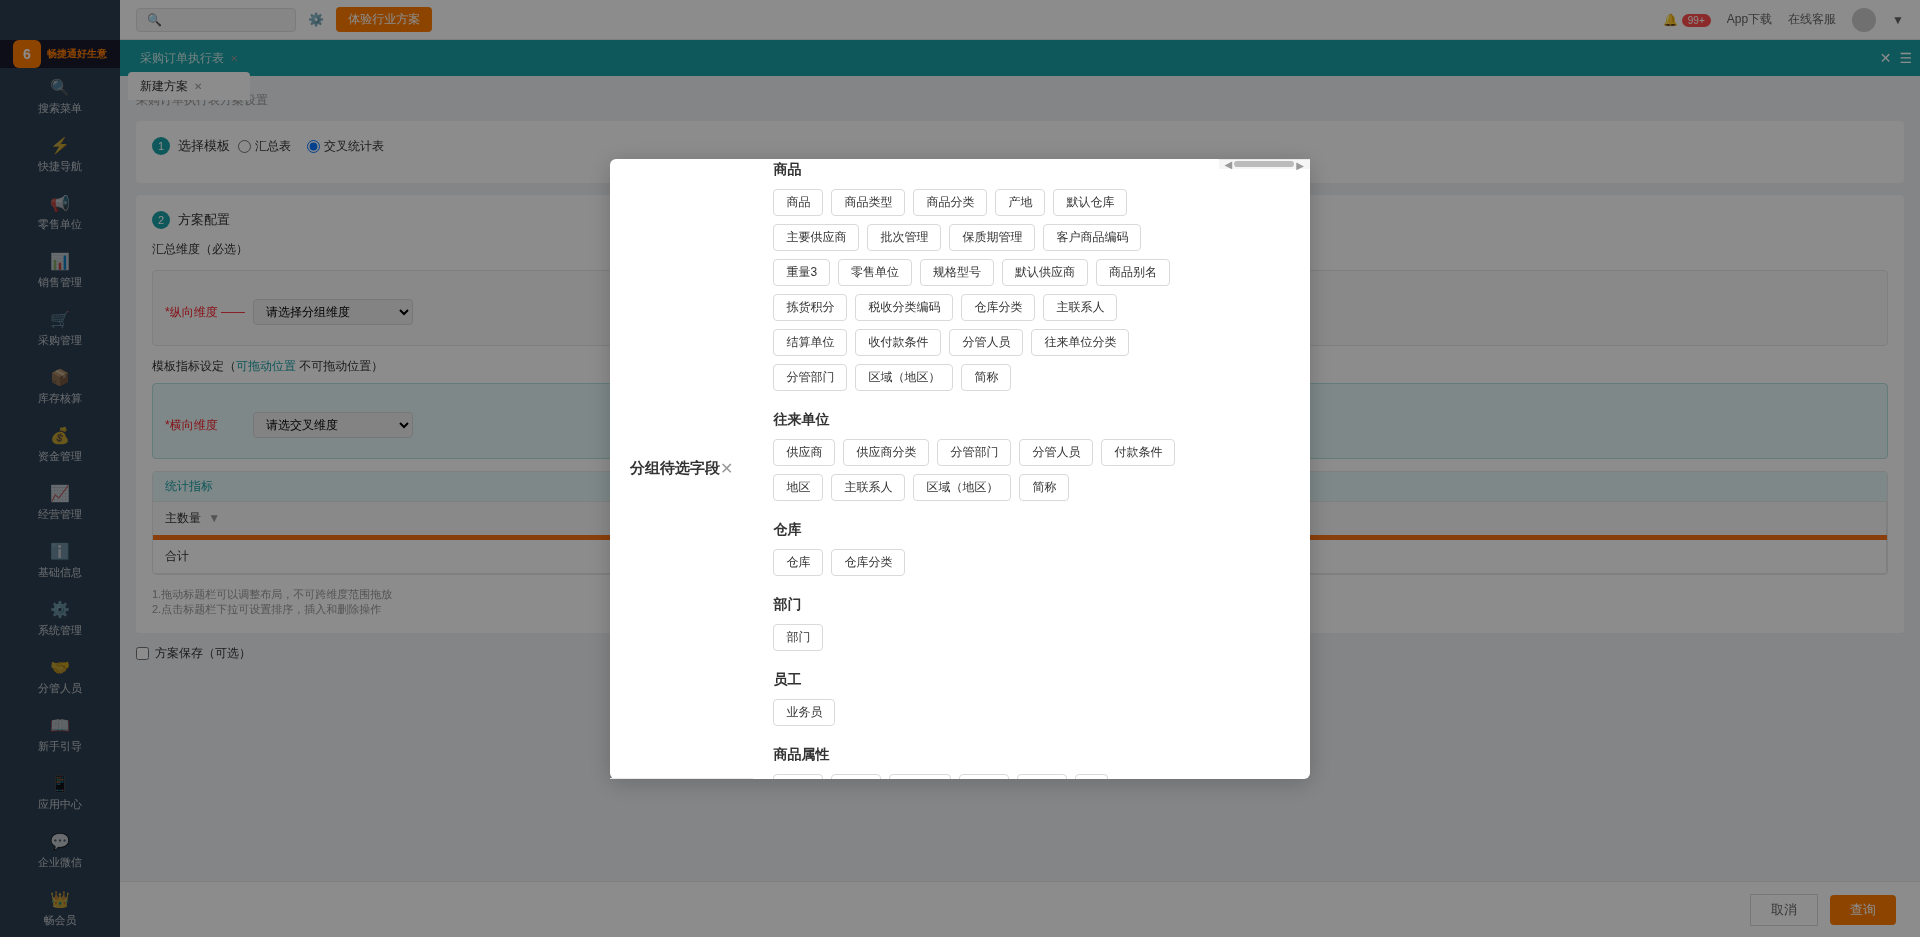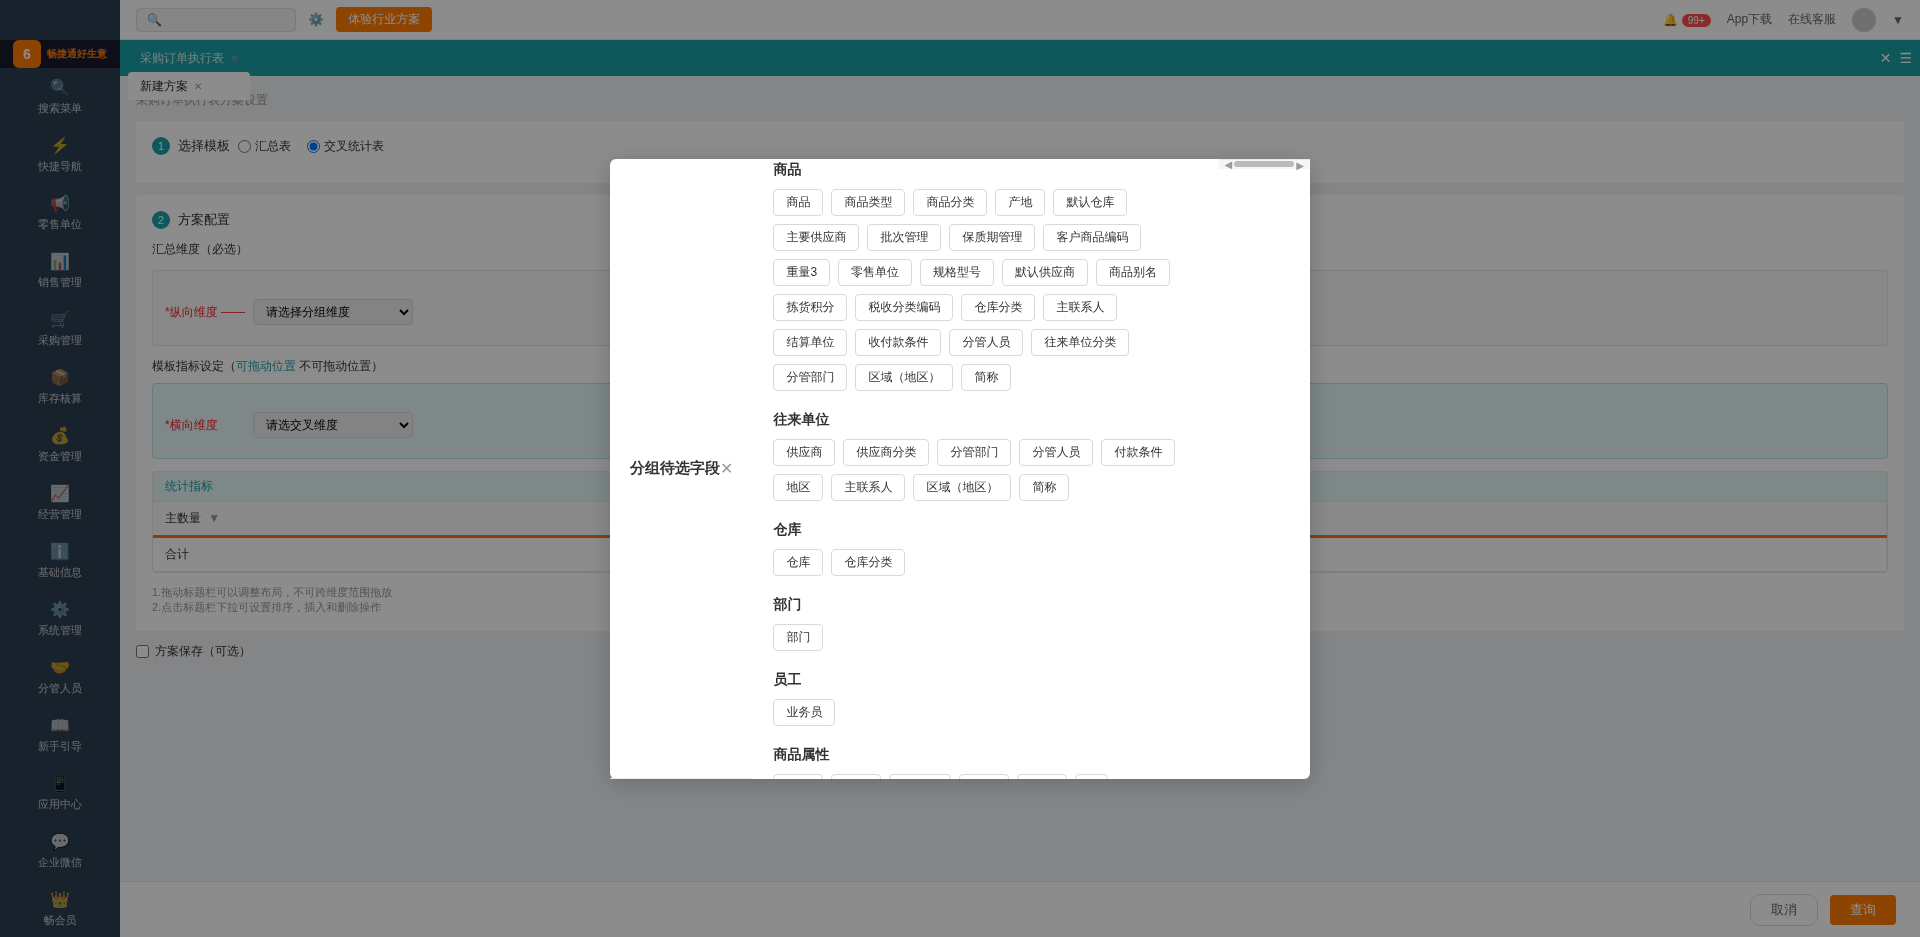--- a/index.html
+++ b/index.html
@@ -32,25 +32,25 @@
     .breadcrumb { font-size: 12px; color: #999; margin-bottom: 12px; }
     .section-label { font-size: 13px; color: #333; margin-bottom: 12px; display: flex; align-items: center; gap: 8px; }
     .num-badge { background: #1a9fa4; color: white; width: 18px; height: 18px; border-radius: 50%; display: flex; align-items: center; justify-content: center; font-size: 11px; }
     .card { background: white; border-radius: 4px; padding: 16px; margin-bottom: 12px; }
     .radio-group { display: flex; align-items: center; gap: 16px; font-size: 12px; }
     .radio-group label { display: flex; align-items: center; gap: 4px; cursor: pointer; }
     .form-row { display: flex; align-items: center; gap: 8px; margin-bottom: 8px; margin-top: 16px; }
     .form-label { color: #f5222d; font-size: 12px; min-width: 80px; }
     .form-select { border: 1px solid #d9d9d9; border-radius: 4px; padding: 4px 8px; font-size: 12px; min-width: 160px; }
     .table-area { border: 1px solid #e8e8e8; border-radius: 4px; overflow: hidden; }
-    .table-header { background: #fafafa; display: flex; border-bottom: 3px solid #f97316; }
+    .table-header { background: #fafafa; display: flex; border-bottom: 5px solid #f97316; }
     .table-cell { padding: 8px 12px; font-size: 12px; border-right: 1px solid #e8e8e8; flex: 1; }
     .table-row-data { display: flex; border-bottom: 1px solid #e8e8e8; }
     .bottom-bar { position: fixed; bottom: 0; left: 120px; right: 0; height: 56px; background: #fff; border-top: 1px solid #e8e8e8; display: flex; align-items: center; justify-content: flex-end; gap: 12px; padding: 0 24px; z-index: 99; }
-    .btn-cancel { border: 1px solid #d9d9d9; background: white; color: #666; border-radius: 10px; padding: 6px 20px; cursor: pointer; font-size: 13px; }
+    .btn-cancel { border: 1px solid #d9d9d9; background: white; color: #666; border-radius: 0; padding: 6px 20px; cursor: pointer; font-size: 13px; }
     .btn-confirm { background: #ff7d00; color: white; border: none; border-radius: 4px; padding: 6px 20px; cursor: pointer; font-size: 13px; }
 
     
     .modal-overlay { position: fixed; top: 0; left: 0; right: 0; bottom: 0; background: rgba(0,0,0,0.45); z-index: 200; display: flex; align-items: center; justify-content: center; }
     .modal { background: white; border-radius: 6px; width: 700px; max-height: 620px; display: flex; flex-direction: row; box-shadow: 0 4px 24px rgba(0,0,0,0.2); }
     .modal-header { padding: 14px 20px; border-bottom: 1px solid #e8e8e8; display: flex; align-items: center; justify-content: space-between; }
     .modal-title { font-size: 15px; font-weight: bold; color: #333; }
     .modal-close { font-size: 16px; color: #999; cursor: pointer; }
     .modal-body { padding: 2px 20px; overflow-y: auto; flex: 1; }
 

